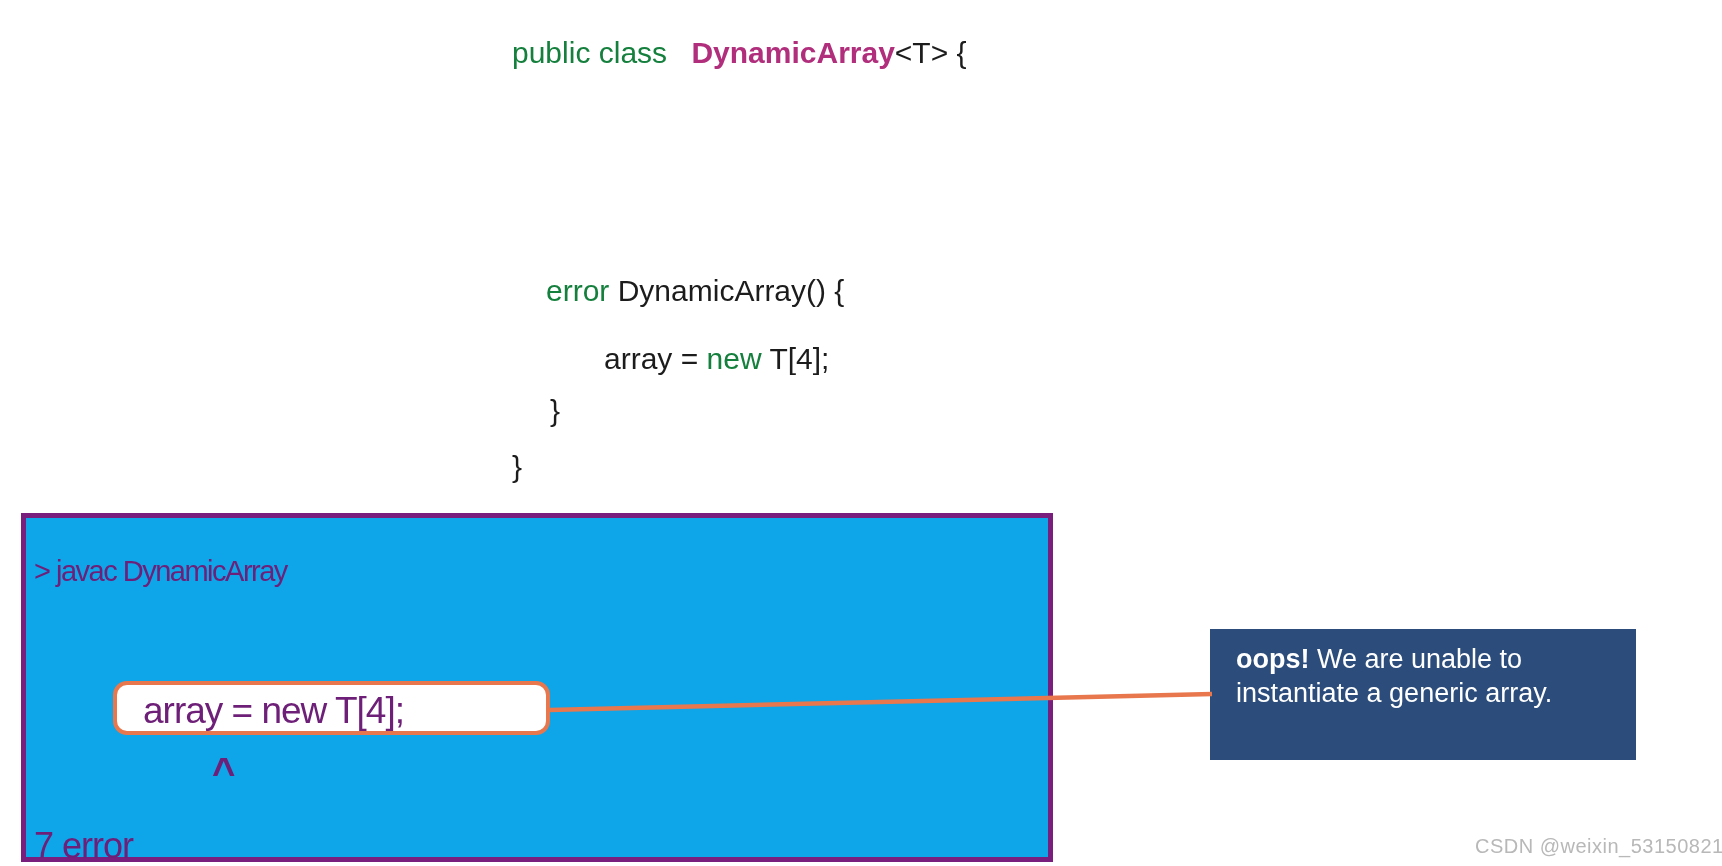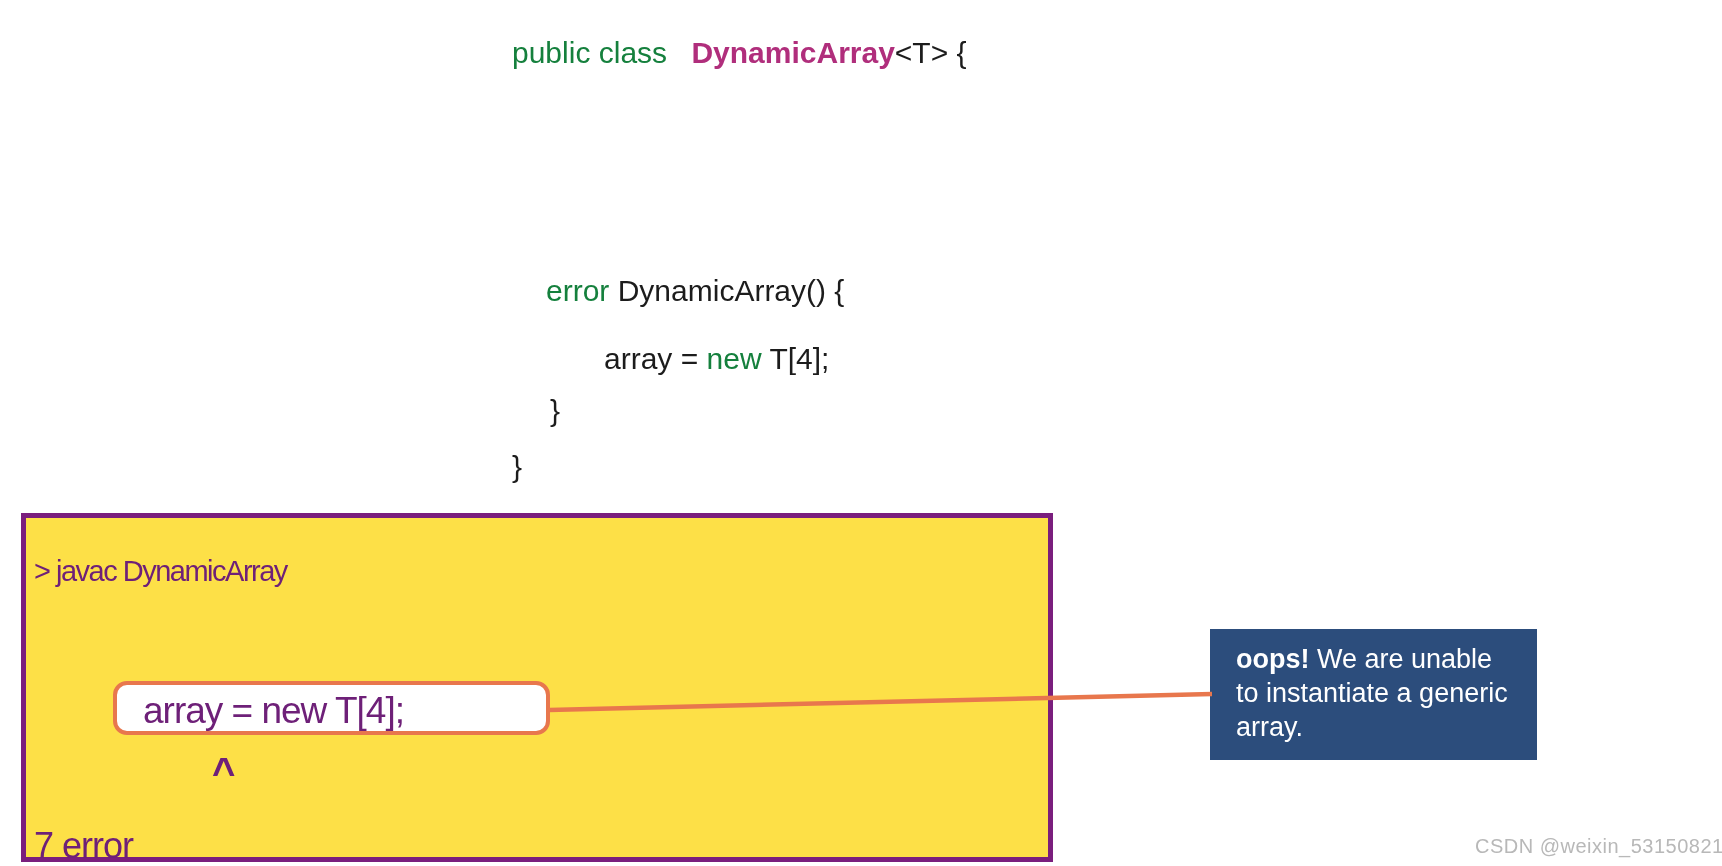--- a/index.html
+++ b/index.html
@@ -26,21 +26,21 @@
   #code-l4{left:604px;top:342px;}
   #code-l5{left:550px;top:394px;}
   #code-l6{left:512px;top:450px;}
   
   #console-box{
     position:absolute;
     left:21px;top:513px;
     width:1032px;height:349px;
     border:5px solid #7a1e7d;
     box-sizing:border-box;
-    background:#fde047;
+    background:#0ea5e9;
   }
   .console-text{
     position:absolute;
     color:#6e2078;
     line-height:1.1;
     white-space:pre;
   }
   #console-prompt{left:8px;top:38px;font-size:29px;letter-spacing:-1.5px;}
   #console-error{left:8px;top:98px;font-size:36px;letter-spacing:-1px;}
   #highlight-box{
@@ -59,21 +59,21 @@
     letter-spacing:-1px;
     color:#6e2078;
     white-space:pre;
   }
   #console-caret{left:186px;top:232px;font-size:40px;font-weight:bold;letter-spacing:0;}
   #console-summary{left:8px;top:308px;font-size:36px;letter-spacing:-1px;}
   
   #callout-box{
     position:absolute;
     left:1210px;top:629px;
-    width:327px;height:131px;
+    width:426px;height:131px;
     box-sizing:border-box;
     background:#2c4d7c;
     color:#ffffff;
     padding:13px 24px 0 26px;
     font-size:27px;
     line-height:34px;
   }
   #callout-box b{font-weight:bold;}
   
   #connector-svg{

